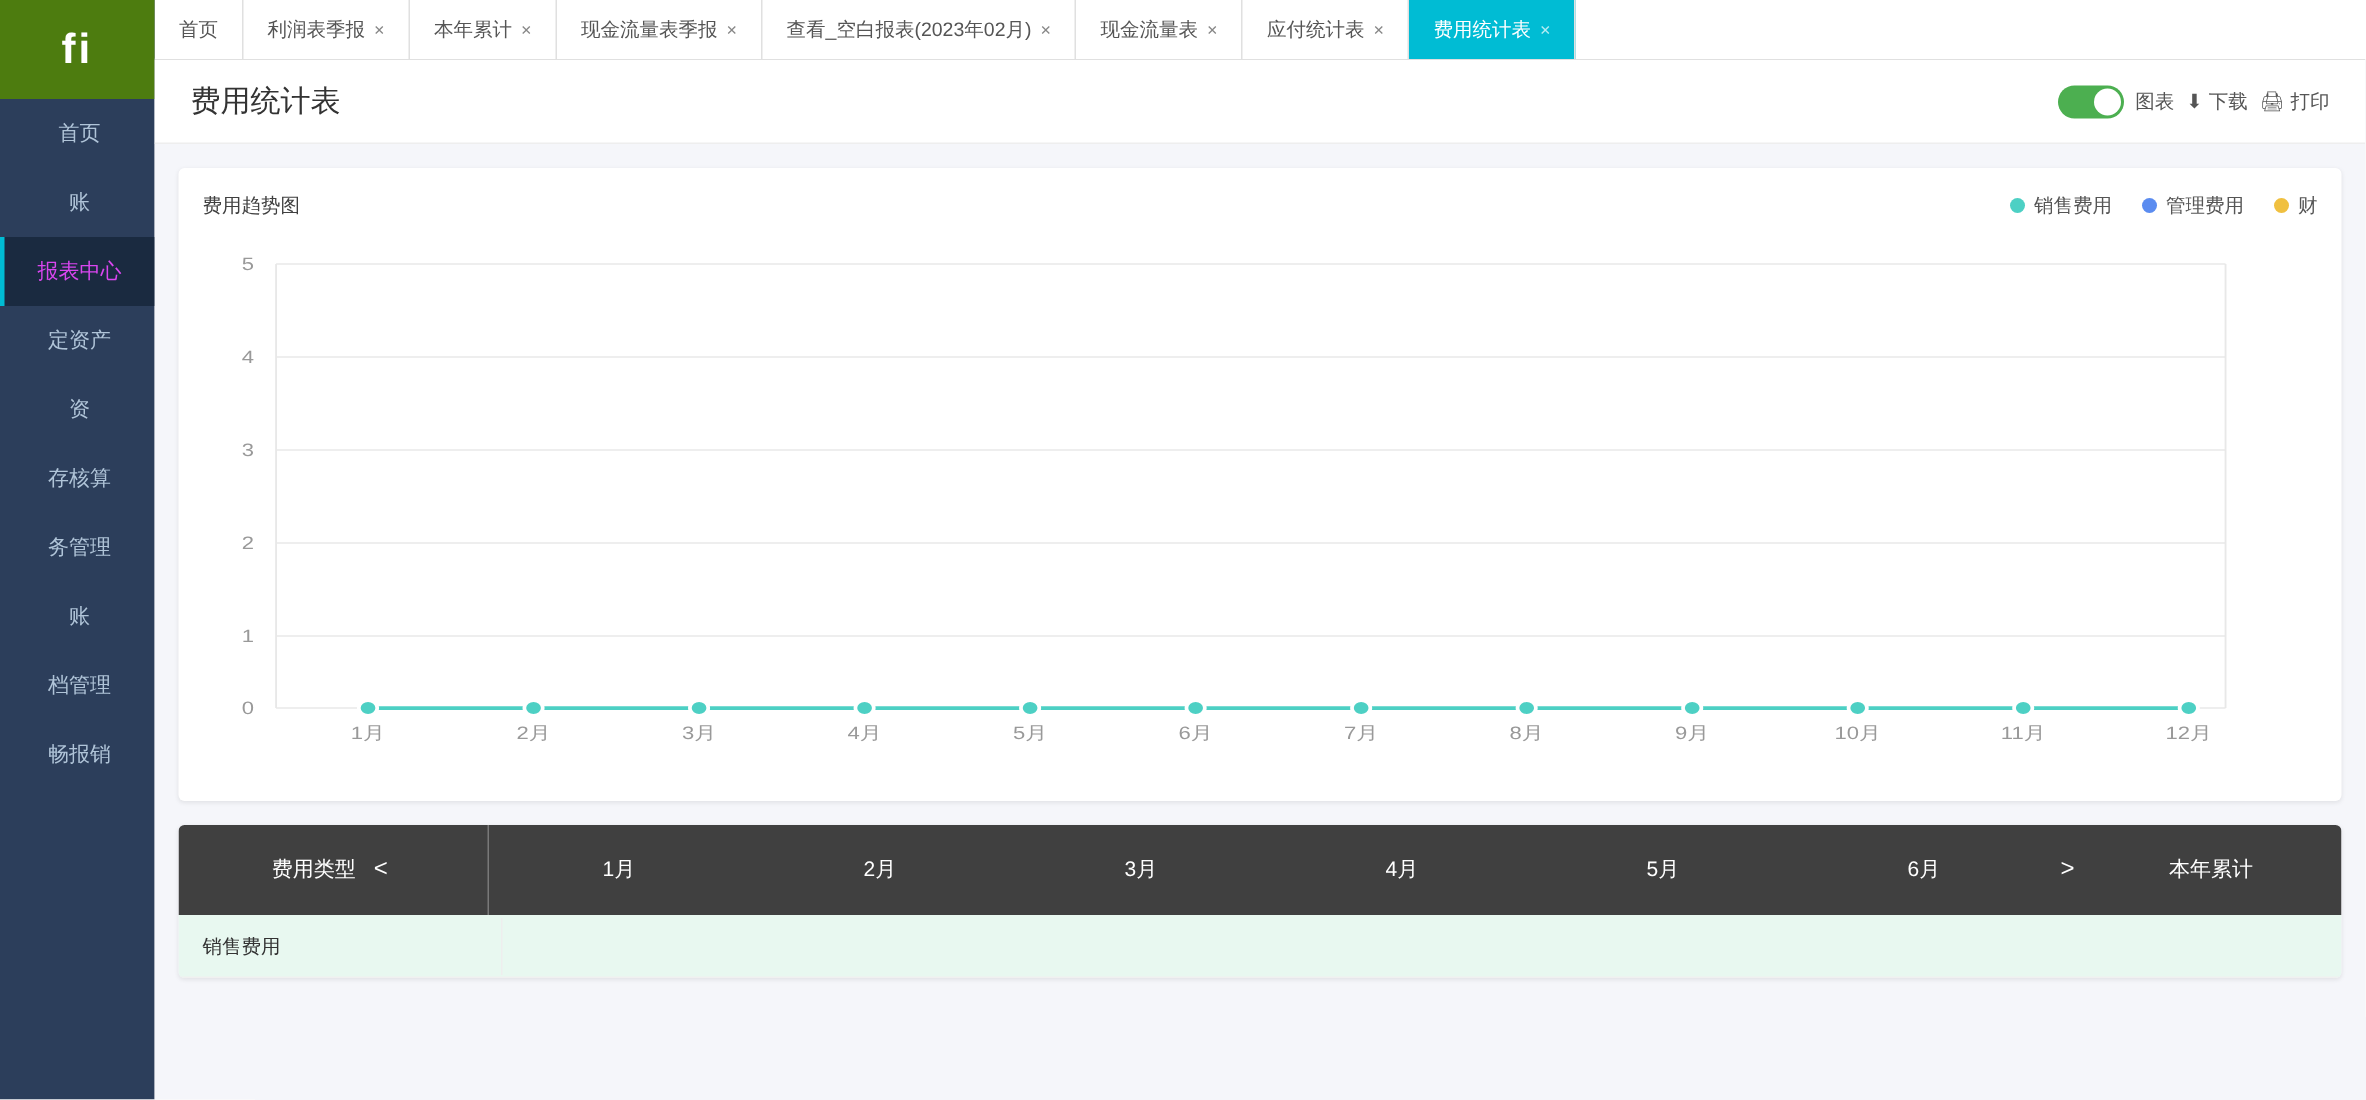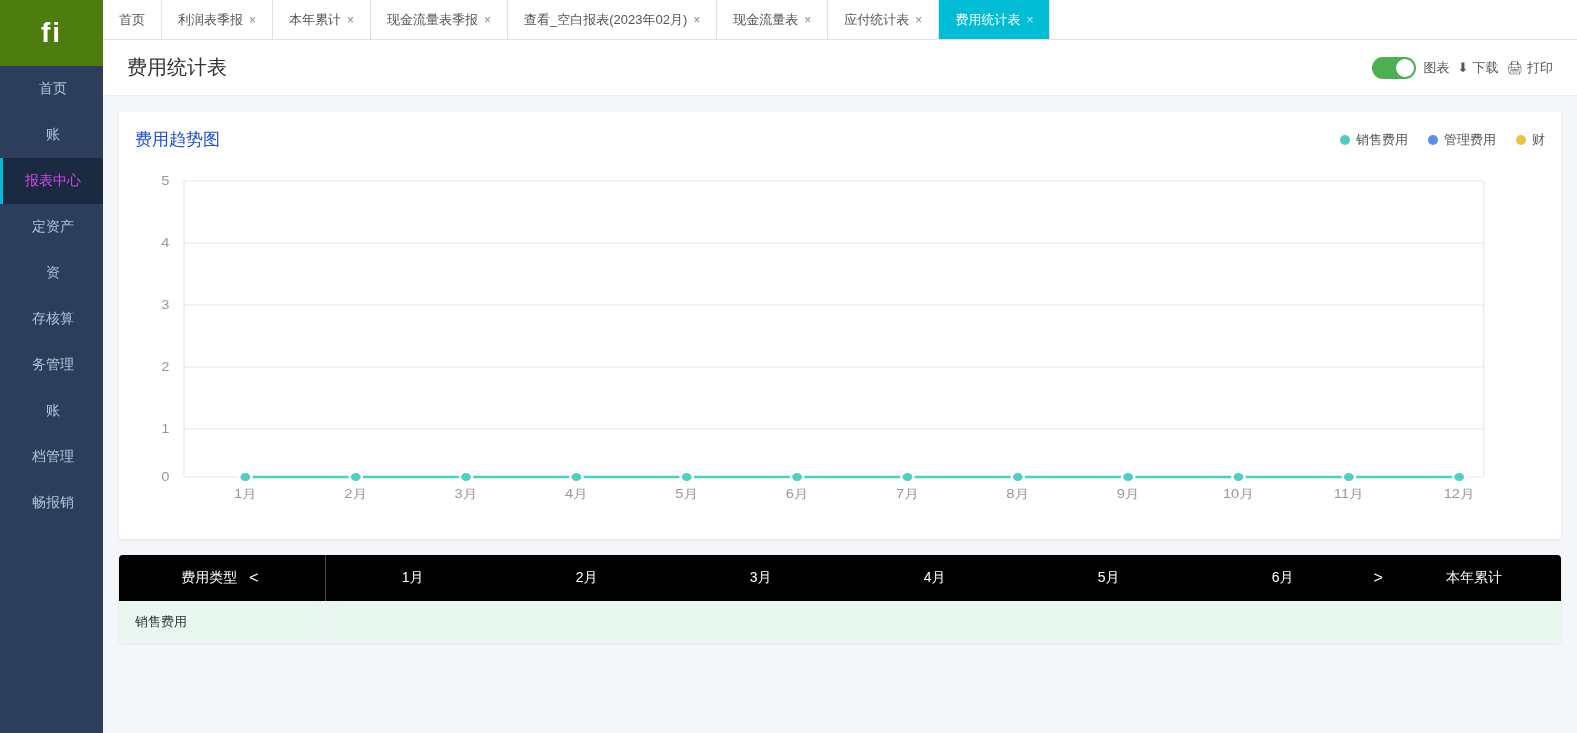--- a/index.html
+++ b/index.html
@@ -145,22 +145,22 @@
       border-radius: 4px;
       box-shadow: 0 1px 3px rgba(0,0,0,0.08);
     }
     .chart-header {
       display: flex;
       align-items: center;
       justify-content: space-between;
       margin-bottom: 12px;
     }
     .chart-title {
-      font-size: 17px;
-      color: #1d4ed8;
+      font-size: 13px;
+      color: #404040;
     }
     .chart-legend {
       display: flex;
       align-items: center;
       gap: 20px;
     }
     .legend-item {
       display: flex;
       align-items: center;
       gap: 6px;
@@ -180,23 +180,23 @@
     }
 
     
     .table-section {
       margin: 0 16px 16px 16px;
       border-radius: 4px;
       overflow: hidden;
       box-shadow: 0 1px 3px rgba(0,0,0,0.08);
     }
     .table-header {
-      background: #000000;
-      display: flex;
-      height: 46px;
+      background: #404040;
+      display: flex;
+      height: 60px;
       color: white;
       font-size: 14px;
     }
     .th-cell {
       flex: 1;
       text-align: center;
       padding: 0 8px;
       display: flex;
       align-items: center;
       justify-content: center;

